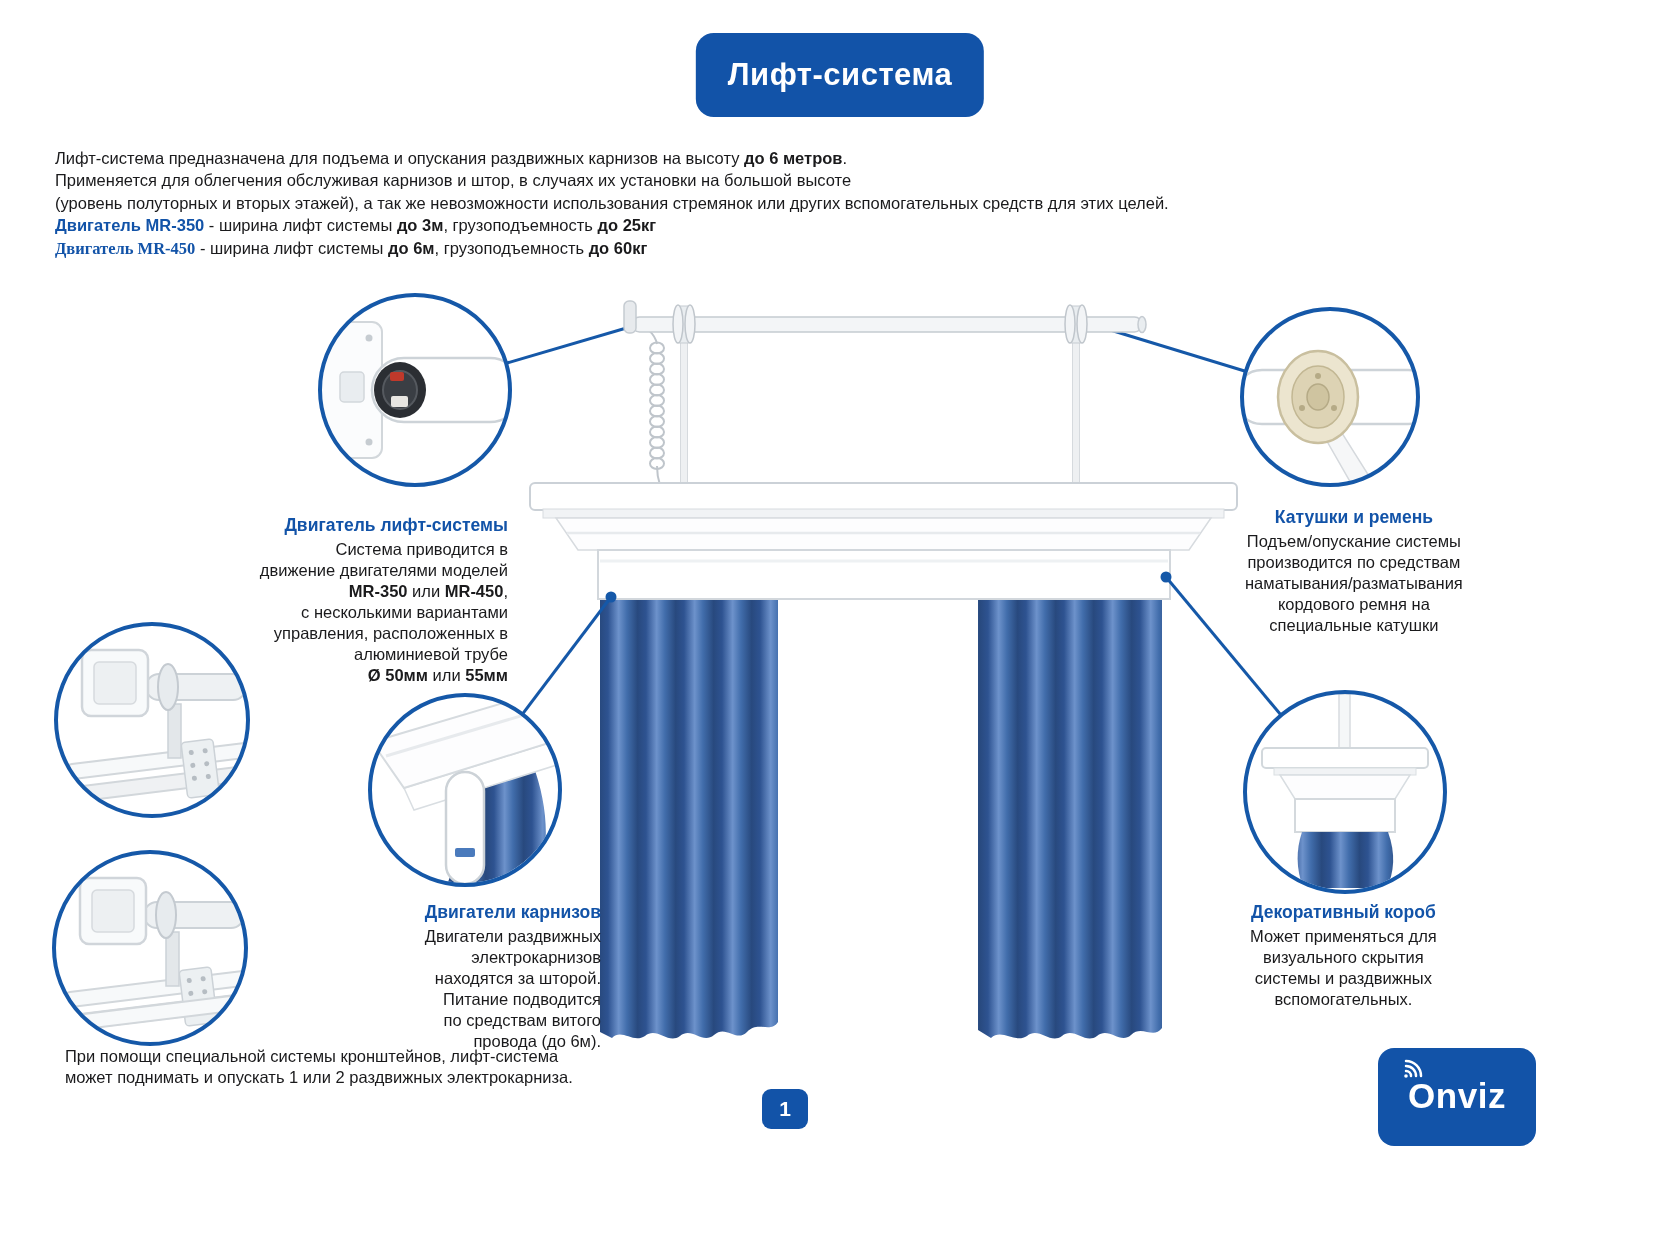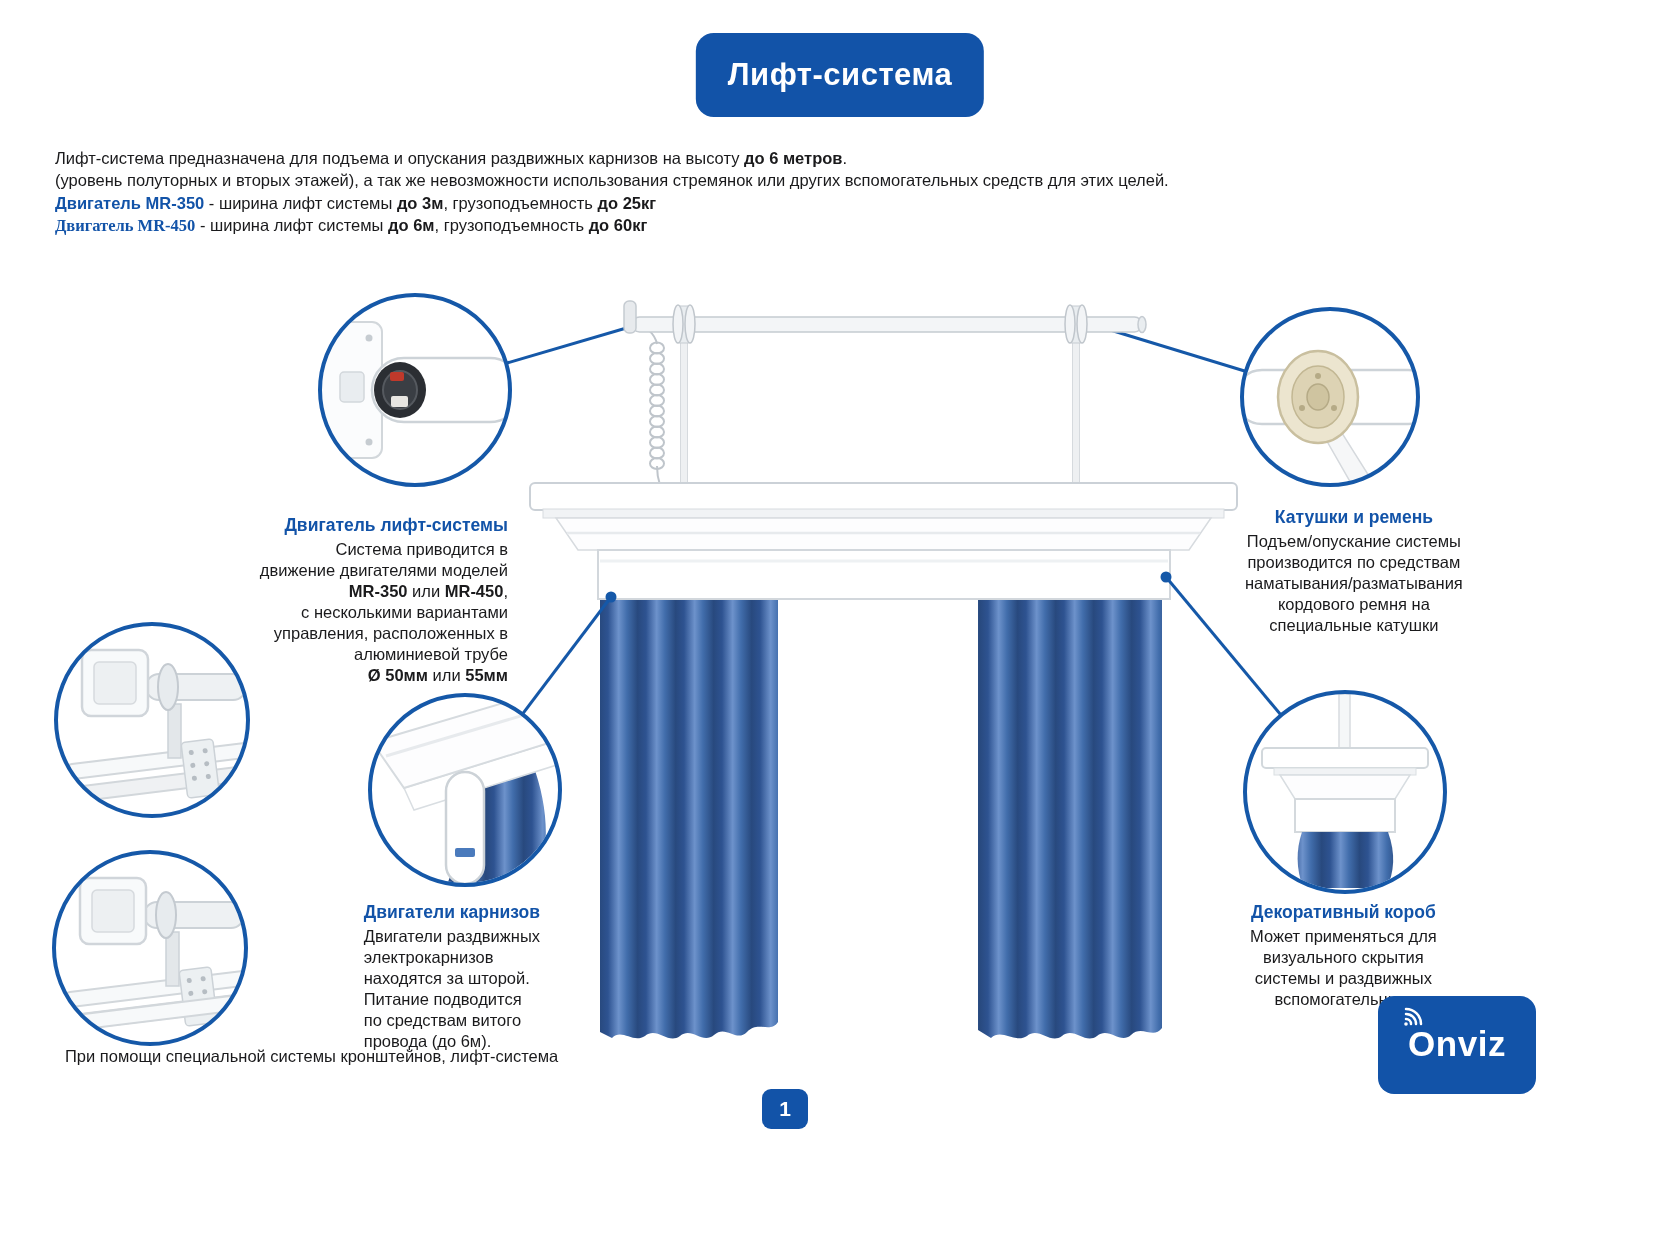--- a/index.html
+++ b/index.html
@@ -11,29 +11,29 @@
     background:#1253a8;color:#ffffff;font-size:31px;font-weight:bold;
     padding:24px 32px;border-radius:18px;letter-spacing:.5px;white-space:nowrap;}
 
   .intro{position:absolute;left:55px;top:147px;font-size:16.5px;line-height:22.4px;}
   .intro b{color:inherit;}
 
   .tb{position:absolute;font-size:16.5px;line-height:21px;}
   .tb .hd{font-weight:bold;color:#1253a8;font-size:17.5px;margin-bottom:3px;}
   .tb-motor{right:1172px;top:515px;text-align:right;}
   .tb-spool{left:1245px;top:507px;text-align:center;}
-  .tb-cmotor{right:1140px;top:902px;}
+  .tb-cmotor{right:1079px;top:902px;text-align:right;}
   .tb-brackets{left:65px;top:1046px;text-align:left;}
   .tb-decor{left:1250px;top:902px;text-align:center;}
 
   .page-tab{position:absolute;left:762px;top:1089px;width:46px;height:40px;
     background:#1253a8;color:#fff;border-radius:9px;display:flex;align-items:center;
     justify-content:center;font-size:21px;font-weight:bold;}
 
-  .logo-box{position:absolute;left:1378px;top:996px;width:158px;height:98px;
+  .logo-box{position:absolute;left:1378px;top:1048px;width:158px;height:98px;
     background:#1253a8;border-radius:16px;color:#fff;}
   .logo-icon{position:absolute;left:24px;top:9px;}
   .logo-text{position:absolute;left:0;right:0;top:28px;text-align:center;
     font-size:35px;font-weight:bold;letter-spacing:.5px;}
 </style>
 </head>
 <body>
 
 <div class="page">
 
@@ -220,20 +220,21 @@
         <path d="M1302,832 L1388,832 C1396,854 1394,872 1387,888 L1303,888 C1296,868 1296,850 1302,832 Z" fill="url(#folds)"></path>
       </g>
       <circle cx="1345" cy="792" r="100" fill="none" stroke="#1558a8" stroke-width="4"></circle>
     </g>
   </svg>
 
   <div class="title-box">Лифт-система</div>
 
   <div class="intro">
     <div><span>Лифт-система предназначена для подъема и опускания раздвижных карнизов на высоту </span><b>до 6 метров</b><span>.</span></div>
+    <div><span>Применяется для облегчения обслуживая карнизов и штор, в случаях их установки на большой высоте</span></div>
     <div><span>(уровень полуторных и вторых этажей), а так же невозможности использования стремянок или других вспомогательных средств для этих целей.</span></div>
     <div><b style="color: rgb(18, 83, 168);">Двигатель MR-350</b><span> - ширина лифт системы </span><b>до 3м</b><span>, грузоподъемность </span><b>до 25кг</b></div>
     <div><b style="color: rgb(18, 83, 168); font-family: Liberation Serif, serif;">Двигатель MR-450</b><span> - ширина лифт системы </span><b>до 6м</b><span>, грузоподъемность </span><b>до 60кг</b></div>
   </div>
 
   <div class="tb tb-motor">
     <div class="hd">Двигатель лифт-системы</div>
     <div class="bd"><span>Система приводится в</span><br><span>движение двигателями моделей</span><br><b>MR-350</b><span> или </span><b>MR-450</b><span>,</span><br><span>с несколькими вариантами</span><br><span>управления, расположенных в</span><br><span>алюминиевой трубе</span><br><b>Ø 50мм</b><span> или </span><b>55мм</b></div>
   </div>
 
@@ -241,21 +242,21 @@
     <div class="hd">Катушки и ремень</div>
     <div class="bd"><span>Подъем/опускание системы</span><br><span>производится по средствам</span><br><span>наматывания/разматывания</span><br><span>кордового ремня на</span><br><span>специальные катушки</span></div>
   </div>
 
   <div class="tb tb-cmotor">
     <div class="hd">Двигатели карнизов</div>
     <div class="bd"><span>Двигатели раздвижных</span><br><span>электрокарнизов</span><br><span>находятся за шторой.</span><br><span>Питание подводится</span><br><span>по средствам витого</span><br><span>провода (до 6м).</span></div>
   </div>
 
   <div class="tb tb-brackets">
-    <div class="bd"><span>При помощи специальной системы кронштейнов, лифт-система</span><br></div>
+    <div class="bd"><span>При помощи специальной системы кронштейнов, лифт-система</span><br><span>может поднимать и опускать 1 или 2 раздвижных электрокарниза.</span></div>
   </div>
 
   <div class="tb tb-decor">
     <div class="hd">Декоративный короб</div>
     <div class="bd"><span>Может применяться для</span><br><span>визуального скрытия</span><br><span>системы и раздвижных</span><br><span>вспомогательных.</span></div>
   </div>
 
   <div class="page-tab">1</div>
 
   <div class="logo-box">

